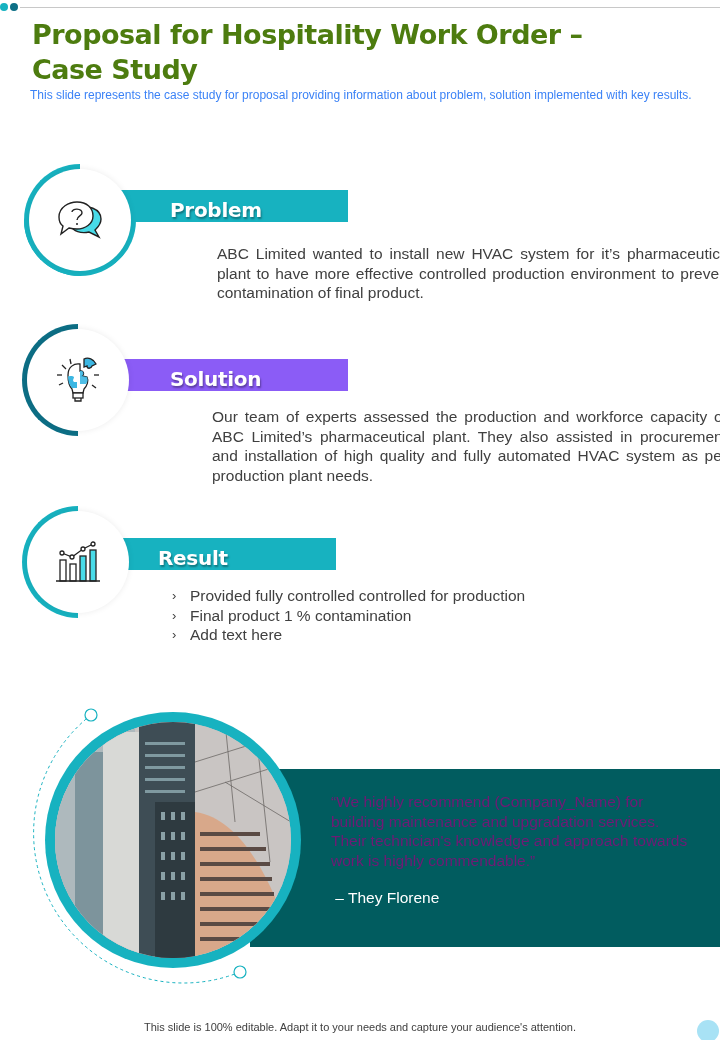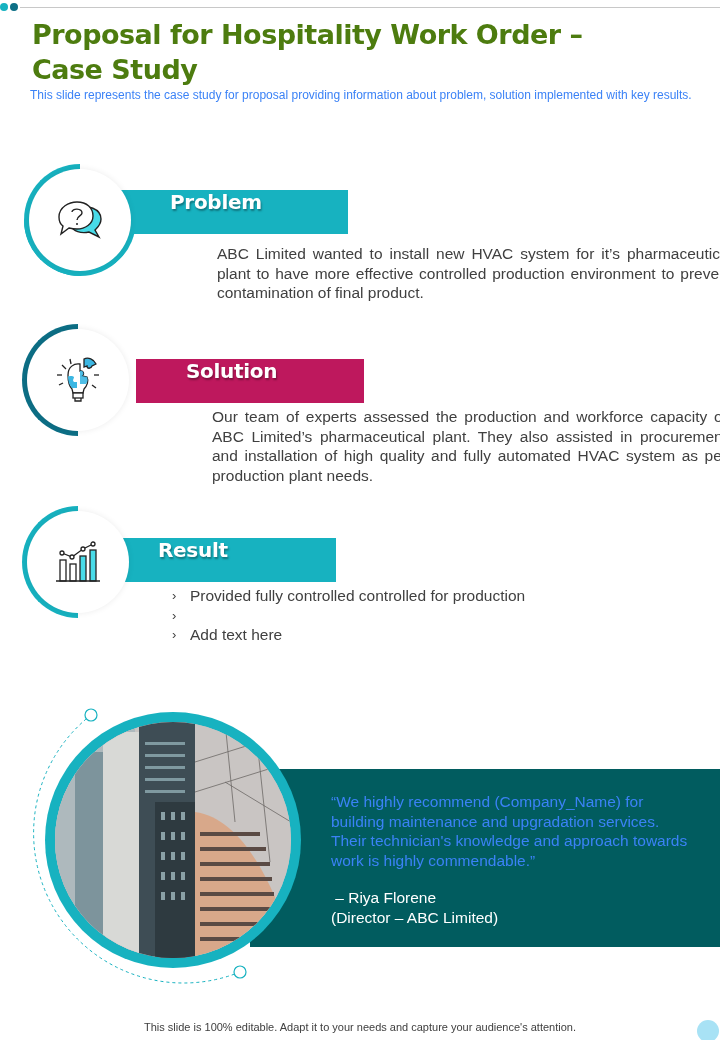--- a/index.html
+++ b/index.html
@@ -10,29 +10,29 @@
   .dot { position: absolute; top: 3px; width: 8px; height: 8px; border-radius: 50%; }
   .dot1 { left: 0px; background: #17b2c0; }
   .dot2 { left: 10px; background: #0d6f86; }
 
   .title { position: absolute; left: 32px; top: 17px; width: 560px; font-family: "DejaVu Sans", sans-serif; font-weight: bold; font-size: 27px; line-height: 35px; color: #4d7c0f; letter-spacing: -0.5px; }
   .subtitle { position: absolute; left: 30px; top: 87px; width: 662px; font-size: 12px; line-height: 16px; color: #3b82f6; text-align: justify; }
 
   .section { position: absolute; left: 0; width: 720px; }
   .arc { position: absolute; width: 112px; height: 112px; border-radius: 50%; border: 7px solid transparent; }
   .circle { position: absolute; width: 102px; height: 102px; border-radius: 50%; background: #fff; box-shadow: 0 0 6px rgba(0,0,0,0.08); display: flex; align-items: center; justify-content: center; }
-  .banner { position: absolute; height: 44px; display: flex; align-items: flex-start; }
+  .banner { position: absolute; height: 32px; display: flex; align-items: flex-end; }
   .banner-label { font-family: "DejaVu Sans", sans-serif; font-weight: bold; font-size: 20px; color: #ffffff; text-shadow: 1px 2px 2px rgba(0,0,0,0.35); letter-spacing: -0.3px; }
   .body-text { position: absolute; left: 172px; width: 515px; font-size: 15.5px; line-height: 19.5px; color: #404040; text-align: justify; }
   .bullets { position: absolute; left: 172px; list-style: none; font-size: 15.5px; line-height: 19.5px; color: #404040; }
   .bullets li { display: flex; }
   .bullets .chev { width: 18px; font-size: 13px; }
 
   .quote-box { position: absolute; left: 250px; top: 769px; width: 470px; height: 178px; background: #015c5f; }
-  .quote-text { position: absolute; left: 331px; top: 792px; width: 360px; font-size: 15.5px; line-height: 19.5px; color: #3b82f6; }
+  .quote-text { position: absolute; left: 331px; top: 792px; width: 360px; font-size: 15.5px; line-height: 19.5px; color: #701a75; }
   .quote-author { position: absolute; left: 331px; top: 888px; font-size: 15.5px; line-height: 19.5px; color: #ffffff; }
 
   .photo-ring { position: absolute; left: 45px; top: 712px; width: 256px; height: 256px; border-radius: 50%; background: #17b2c0; }
   .photo { position: absolute; left: 55px; top: 722px; width: 236px; height: 236px; border-radius: 50%; overflow: hidden; background: #b9c3c6; }
 
   .footer { position: absolute; left: 0; width: 720px; top: 1021px; text-align: center; font-size: 11px; color: #404040; }
   .footer-dot { position: absolute; left: 697px; top: 1020px; width: 22px; height: 22px; border-radius: 50%; background: #a8e2f5; }
 </style>
 </head>
 <body>
@@ -57,21 +57,21 @@
       <path d="M4 18 C4 8 14 3 22 3 C32 3 38 9 38 17 C38 25 30 30 22 30 C19 30 16 29.5 14 29 L6 35 L8 27 C5 25 4 22 4 18 Z" fill="#fff" stroke="#222" stroke-width="1.4"></path>
       <path d="M17 13 C17 9 27 9 27 14 C27 17 22 17 22 21" fill="none" stroke="#222" stroke-width="1.4"></path>
       <circle cx="22" cy="25" r="1" fill="#222"></circle>
     </svg>
   </div>
   <p class="body-text" style="top:244px;margin-left:45px;">ABC Limited wanted to install new HVAC system for it’s pharmaceutical plant to have more effective controlled production environment to prevent contamination of final product.</p>
 </div>
 
 <div class="section" style="top:0">
   <div class="arc" style="left:22px;top:324px;border-left-color:#0d6f86;border-top-color:#0d6f86;border-bottom-color:#0d6f86;clip-path:inset(0 50% 0 0);"></div>
-  <div class="banner" style="left:136px;top:359px;width:228px;background:#be185d;">
+  <div class="banner" style="left:120px;top:359px;width:228px;background:#8b5cf6;">
     <span style="width:50px"></span>
     <span class="banner-label">Solution</span>
   </div>
   <div class="circle" style="left:27px;top:329px;">
     <svg width="48" height="50" viewBox="0 0 48 50">
       <g stroke="#222" stroke-width="1.3" fill="none">
         <line x1="8" y1="10" x2="12" y2="14"></line>
           <line x1="16" y1="4" x2="17" y2="9"></line>
         <line x1="3" y1="20" x2="8" y2="20"></line>
           <line x1="5" y1="30" x2="9" y2="28"></line>
@@ -111,20 +111,21 @@
       </g>
     </svg>
   </div>
   <ul class="bullets" style="top:586px;">
     <li>
         <span class="chev">›</span>
         <span>Provided fully controlled controlled for production</span>
       </li>
     <li>
         <span class="chev">›</span>
+        <span>Final product 1 % contamination</span>
       </li>
     <li>
         <span class="chev">›</span>
         <span>Add text here</span>
       </li>
   </ul>
 </div>
 
 <div class="quote-box"></div>
 
@@ -183,18 +184,17 @@
         <line x1="140" y1="70" x2="236" y2="40"></line>
       <line x1="170" y1="0" x2="180" y2="100"></line>
         <line x1="200" y1="0" x2="215" y2="140"></line>
       <line x1="170" y1="60" x2="236" y2="100"></line>
     </g>
   </svg>
 </div>
 
 <p class="quote-text">“We highly recommend (Company_Name) for building maintenance and upgradation services. Their technician's knowledge and approach towards work is highly commendable.”</p>
 <div class="quote-author">
-  <div style="white-space:pre;"> – Riya Florene</div>
-  <div>(Director – ABC Limited)</div>
+  <div style="white-space:pre;"> – They Florene</div>
 </div>
 
 <div class="footer">This slide is 100% editable. Adapt it to your needs and capture your audience's attention.</div>
 <div class="footer-dot"></div>
 
 </body></html>

